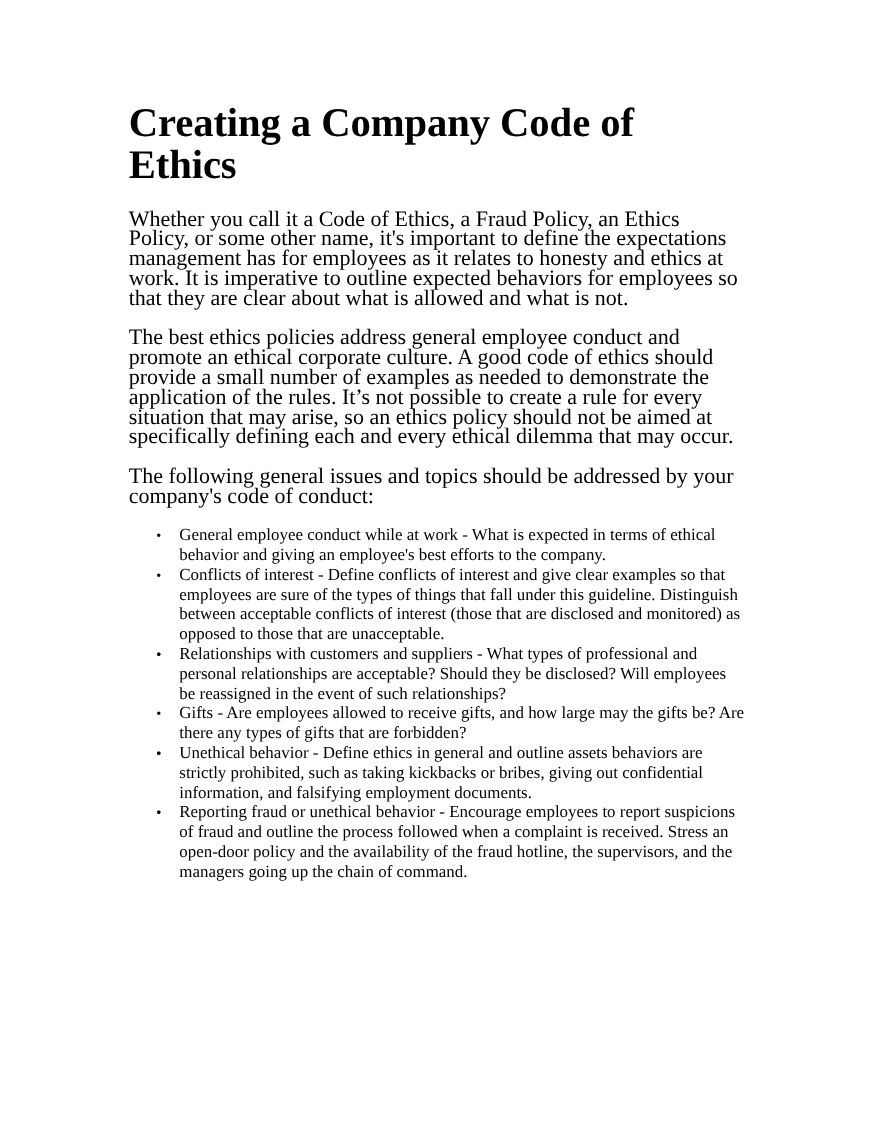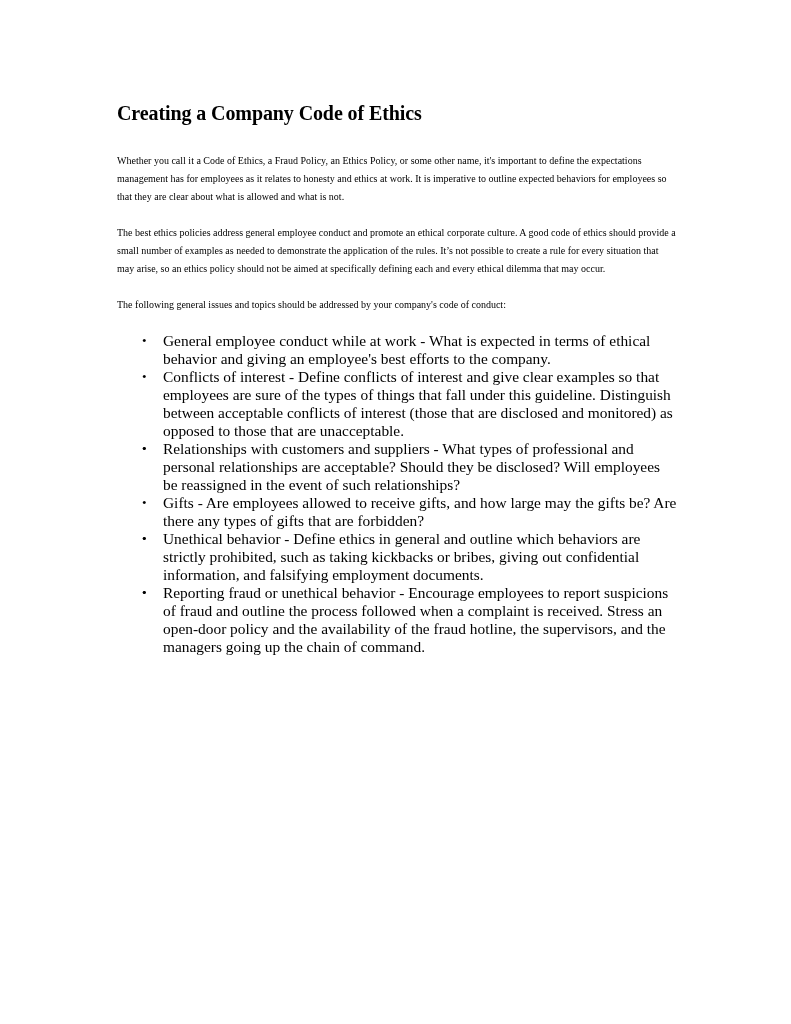--- a/index.html
+++ b/index.html
@@ -17,27 +17,27 @@
   }
   .page {
     position: absolute;
     left: 117px;
     top: 94px;
     width: 560px;
   }
   h1 {
     font-family: "Liberation Serif", serif;
     font-weight: bold;
-    font-size: 20px;
+    font-size: 37px;
     line-height: 38px;
     margin: 0 0 20px 0;
     letter-spacing: -0.1px;
   }
   p {
-    font-size: 10px;
+    font-size: 20px;
     line-height: 18px;
     margin: 12px 0 18px 0;
   }
   ul {
     list-style: none;
     margin: 0 0 18px 0;
     padding: 0;
   }
   li {
     position: relative;
@@ -62,18 +62,18 @@
   <p>The best ethics policies address general employee conduct and promote an ethical corporate culture. A good code of ethics should provide a small number of examples as needed to demonstrate the application of the rules. It’s not possible to create a rule for every situation that may arise, so an ethics policy should not be aimed at specifically defining each and every ethical dilemma that may occur.</p>
   <p>The following general issues and topics should be addressed by your company's code of conduct:</p>
 
   <ul>
     <li><span class="bullet">•</span><span>General employee conduct while at work - What is expected in terms of ethical behavior and giving an employee's best efforts to the company.</span></li>
     <li><span class="bullet">•</span><span>Conflicts of interest - Define conflicts of interest and give clear examples so that employees are sure of the types of things that fall under this guideline. Distinguish between acceptable conflicts of interest (those that are disclosed and monitored) as opposed to those that are unacceptable.</span></li>
     <li><span class="bullet">•</span></li>
     <li><span class="bullet">•</span><span>Relationships with customers and suppliers - What types of professional and personal relationships are acceptable? Should they be disclosed? Will employees be reassigned in the event of such relationships?</span></li>
     <li><span class="bullet">•</span><span>Gifts - Are employees allowed to receive gifts, and how large may the gifts be? Are there any types of gifts that are forbidden?</span></li>
     <li><span class="bullet">•</span></li>
-    <li><span class="bullet">•</span><span>Unethical behavior - Define ethics in general and outline which behaviors are strictly prohibited, such as taking kickbacks or bribes, giving out confidential information, and falsifying employment documents.</span></li>
+    <li><span class="bullet">•</span><span>Unethical behavior - Define ethics in general and outline assets behaviors are strictly prohibited, such as taking kickbacks or bribes, giving out confidential information, and falsifying employment documents.</span></li>
     <li><span class="bullet">•</span></li>
     <li><span class="bullet">•</span><span>Reporting fraud or unethical behavior - Encourage employees to report suspicions of fraud and outline the process followed when a complaint is received. Stress an open-door policy and the availability of the fraud hotline, the supervisors, and the managers going up the chain of command.</span></li>
   </ul>
 
 </div>
 
 </body></html>

